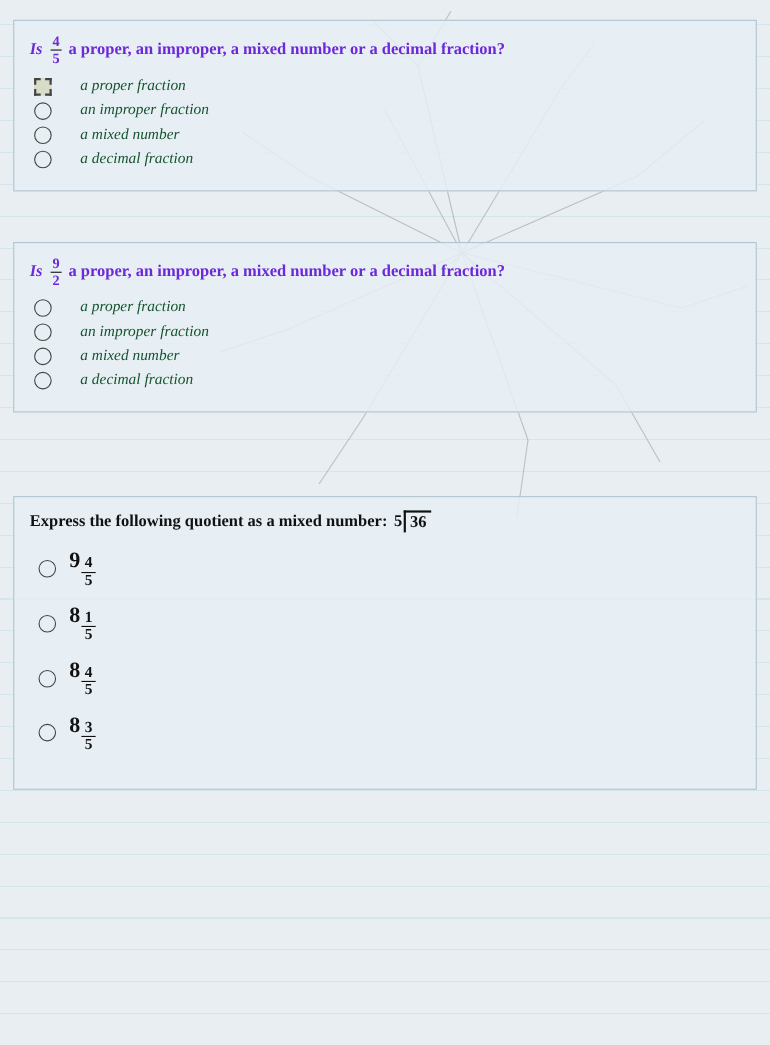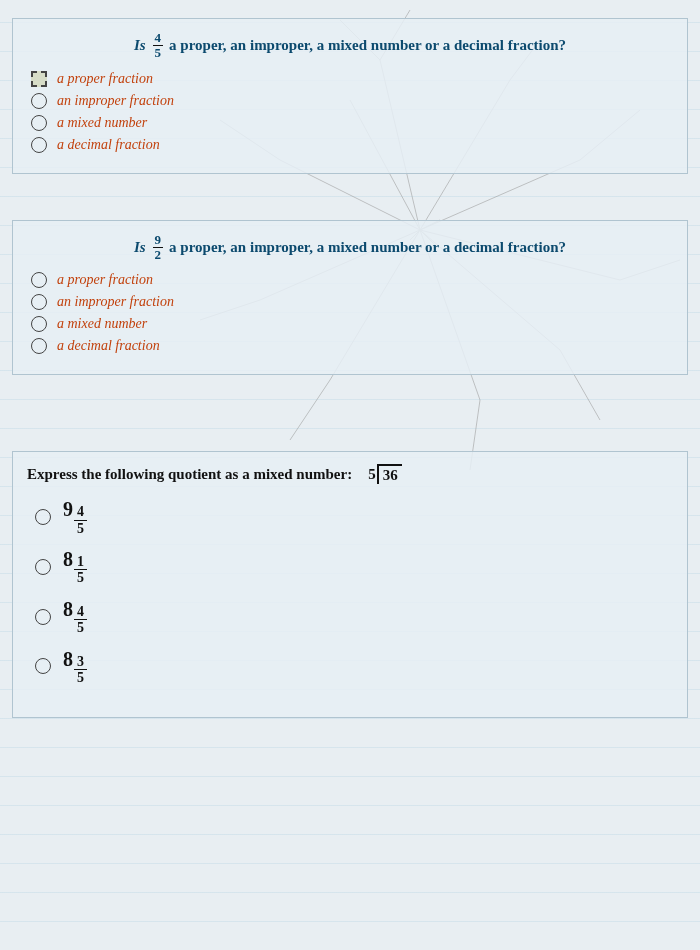--- a/index.html
+++ b/index.html
@@ -43,27 +43,26 @@
     .question-block {
       background: rgba(230, 238, 245, 0.85);
       border: 1px solid #b0c4d0;
       margin: 8px 12px;
       padding: 12px 14px 14px 14px;
     }
 
     .question-text {
       font-size: 15px;
       font-weight: bold;
-      color: #0c4a6e;
+      color: #6d28d9;
       margin-bottom: 10px;
       display: flex;
       align-items: center;
       gap: 4px;
       flex-wrap: wrap;
-      justify-content: center;
     }
 
     .fraction {
       display: inline-flex;
       flex-direction: column;
       align-items: center;
       vertical-align: middle;
       font-size: 13px;
       line-height: 1.1;
       margin: 0 2px;
@@ -114,43 +113,44 @@
     .radio-square {
       width: 16px;
       height: 16px;
       border: 2px dashed #444;
       background: rgba(180,180,100,0.3);
       flex-shrink: 0;
     }
 
     .option-label {
       font-size: 14px;
-      color: #c2410c;
+      color: #14532d;
       font-style: italic;
+      margin-left: 16px;
     }
 
     .spacer {
       height: 30px;
     }
 
     .express-question {
       background: rgba(230, 238, 245, 0.85);
       border: 1px solid #b0c4d0;
       margin: 8px 12px;
       padding: 12px 14px 20px 14px;
     }
 
     .express-text {
       font-size: 15px;
       font-weight: bold;
       color: #111;
       margin-bottom: 14px;
       display: flex;
       align-items: center;
-      gap: 16px;
+      gap: 6px;
     }
 
     .division-notation {
       display: inline-flex;
       align-items: center;
       font-size: 15px;
       font-weight: bold;
     }
 
     .division-notation .divisor {

